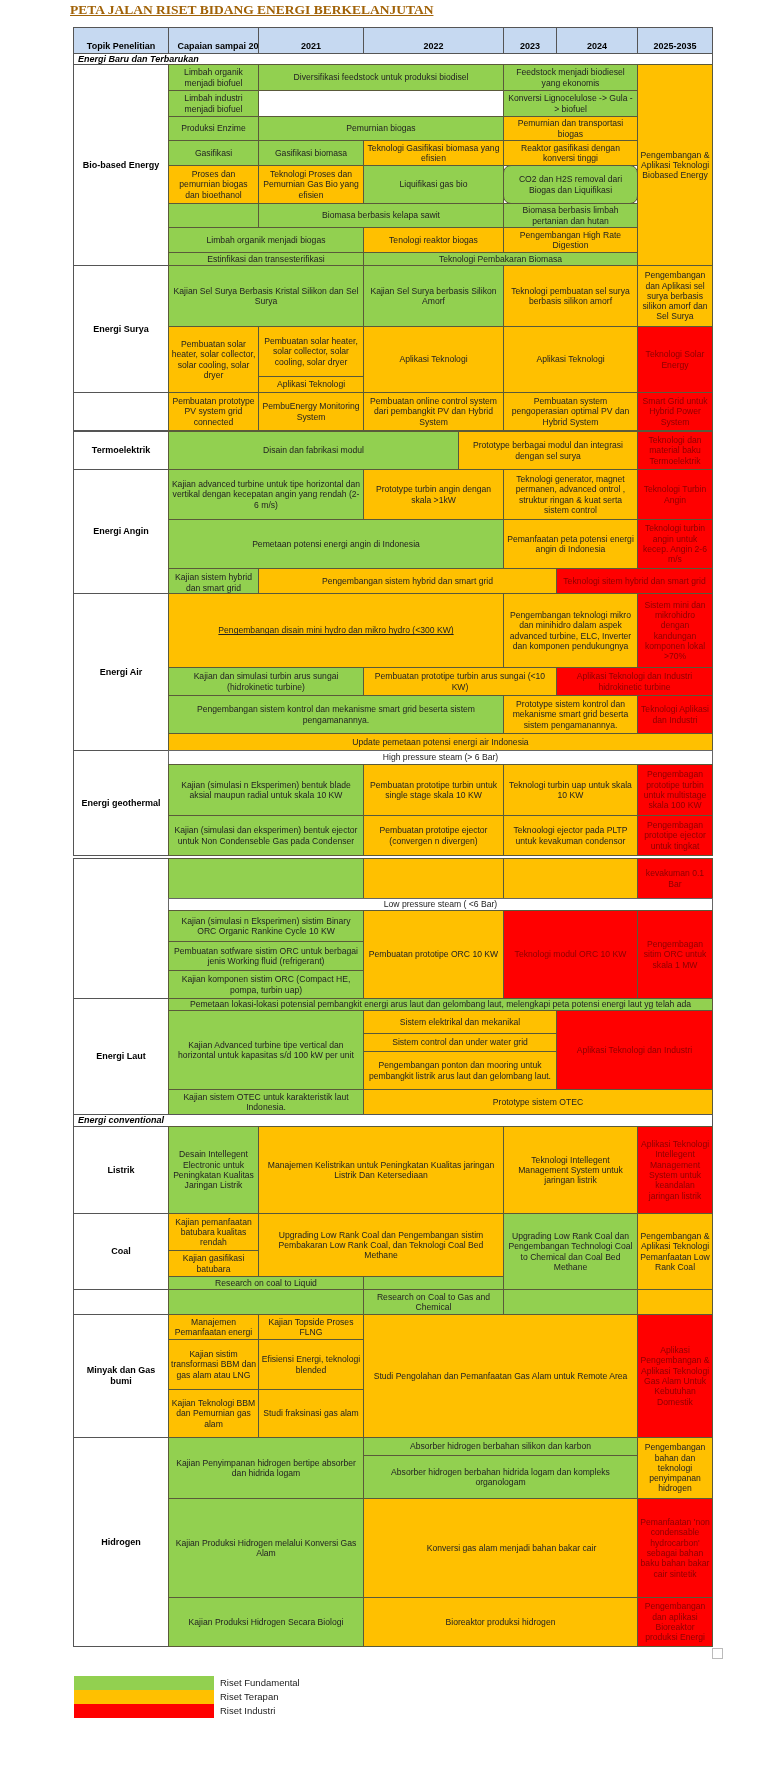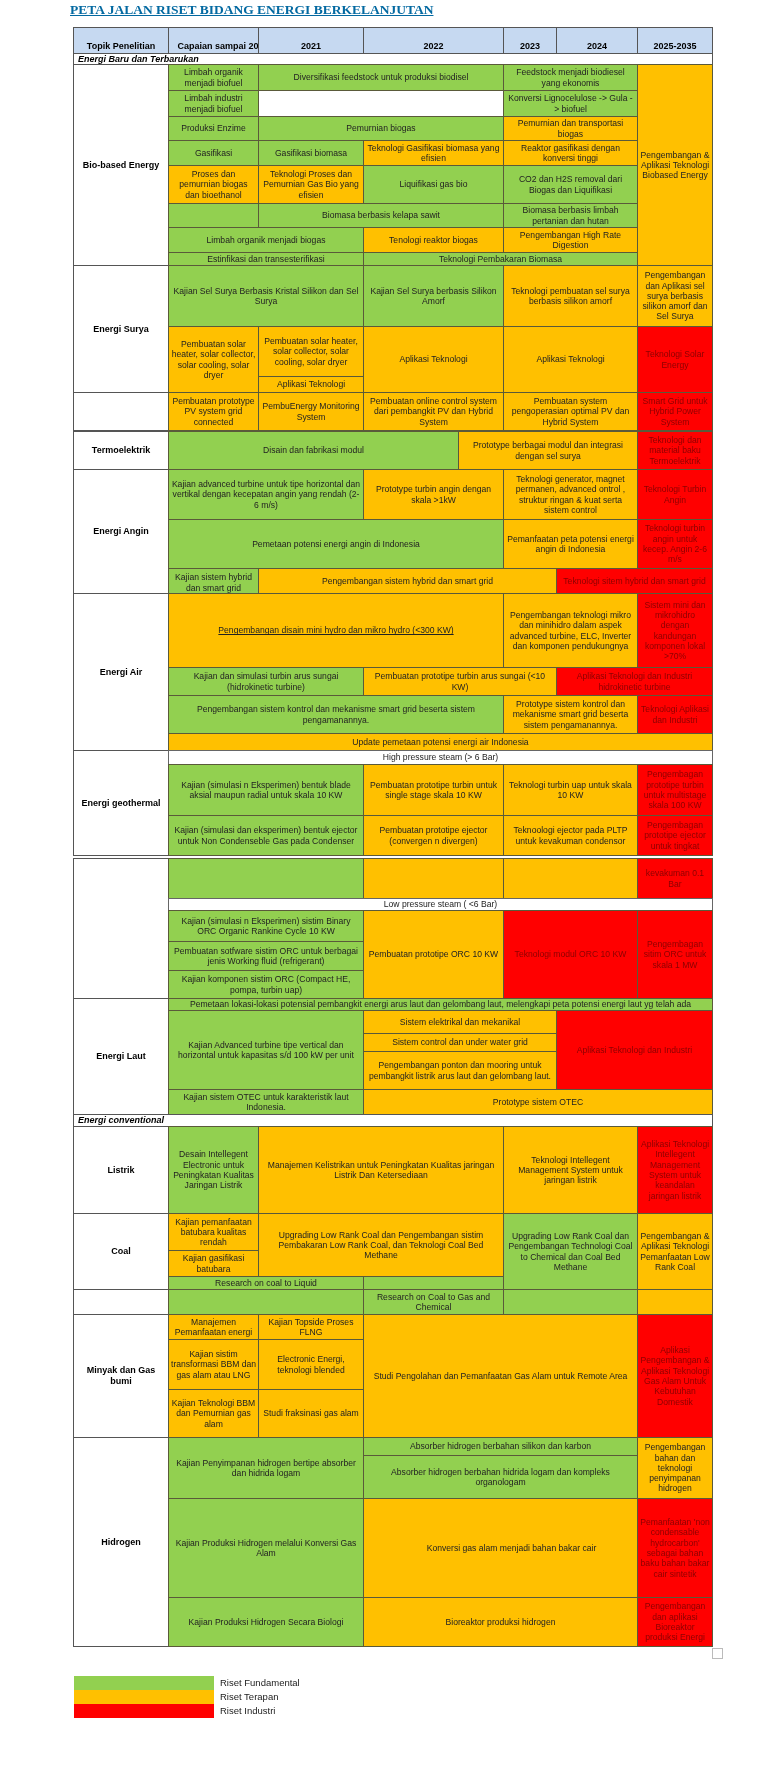--- a/index.html
+++ b/index.html
@@ -1,17 +1,17 @@
 <!DOCTYPE html>
 <html><head>
 <meta charset="utf-8">
 <style>
   html,body{margin:0;padding:0;background:#fff;}
   body{width:768px;height:1792px;position:relative;overflow:hidden;font-family:"Liberation Sans",sans-serif;}
-  #doc-title{position:absolute;left:70px;top:2px;font-family:"Liberation Serif",serif;font-weight:bold;font-size:13.5px;text-decoration:underline;color:#0369a1;white-space:nowrap;}
+  #doc-title{position:absolute;left:70px;top:2px;font-family:"Liberation Serif",serif;font-weight:bold;font-size:13.5px;text-decoration:underline;color:#a16207;white-space:nowrap;}
   #grid{position:absolute;left:0;top:0;width:768px;height:1792px;}
   .cell{position:absolute;box-sizing:border-box;border:1px solid #5a5a3a;display:flex;align-items:center;justify-content:center;text-align:center;font-size:8.6px;line-height:1.2;color:#222;padding:0 2px;overflow:hidden;}
   .cell.hdr{background:#c6d9f1;color:#000;font-weight:bold;font-size:9px;align-items:flex-end;padding-bottom:1px;border-color:#555;}
   .cell.g{background:#92d050;}
   .cell.y{background:#ffc000;}
   .cell.r{background:#ff0000;color:#8b0000;}
   .cell.w{background:#fff;border-color:#666;}
   .cell.topic{background:#fff;font-weight:bold;font-size:9px;color:#000;border-color:#555;}
   .cell.section{background:#fff;justify-content:flex-start;font-style:italic;font-weight:bold;font-size:9px;color:#000;border-color:#555;padding-left:4px;}
   .legend{position:absolute;left:74px;box-sizing:border-box;width:140px;height:14px;}
@@ -42,21 +42,21 @@
     <div class="cell g" style="left: 168px; top: 116px; width: 91px; height: 25px;">Produksi Enzime</div>
     <div class="cell g" style="left: 258px; top: 116px; width: 246px; height: 25px;">Pemurnian biogas</div>
     <div class="cell y" style="left: 503px; top: 116px; width: 135px; height: 25px;">Pemurnian dan transportasi biogas</div>
     <div class="cell g" style="left: 168px; top: 140px; width: 91px; height: 26px;">Gasifikasi</div>
     <div class="cell g" style="left: 258px; top: 140px; width: 106px; height: 26px;">Gasifikasi biomasa</div>
     <div class="cell y" style="left: 363px; top: 140px; width: 141px; height: 26px;">Teknologi Gasifikasi biomasa yang efisien</div>
     <div class="cell y" style="left: 503px; top: 140px; width: 135px; height: 26px;">Reaktor gasifikasi dengan konversi tinggi</div>
     <div class="cell y" style="left: 168px; top: 165px; width: 91px; height: 39px;">Proses dan pemurnian biogas dan bioethanol</div>
     <div class="cell y" style="left: 258px; top: 165px; width: 106px; height: 39px;">Teknologi Proses dan Pemurnian Gas Bio yang efisien</div>
     <div class="cell g" style="left: 363px; top: 165px; width: 141px; height: 39px;">Liquifikasi gas bio</div>
-    <div class="cell g" style="left: 503px; top: 165px; width: 135px; height: 39px;">CO2 dan H2S removal dari Biogas dan Liquifikasi</div>
+    <div class="cell g" style="left: 503px; top: 165px; width: 135px; height: 39px; border-radius: 8px;">CO2 dan H2S removal dari Biogas dan Liquifikasi</div>
     <div class="cell g" style="left: 168px; top: 203px; width: 91px; height: 25px;"></div>
     <div class="cell g" style="left: 258px; top: 203px; width: 246px; height: 25px;">Biomasa berbasis kelapa sawit</div>
     <div class="cell g" style="left: 503px; top: 203px; width: 135px; height: 25px;">Biomasa berbasis limbah pertanian dan hutan</div>
     <div class="cell g" style="left: 168px; top: 227px; width: 196px; height: 26px;">Limbah organik menjadi biogas</div>
     <div class="cell y" style="left: 363px; top: 227px; width: 141px; height: 26px;">Tenologi reaktor biogas</div>
     <div class="cell y" style="left: 503px; top: 227px; width: 135px; height: 26px;">Pengembangan High Rate Digestion</div>
     <div class="cell g" style="left: 168px; top: 252px; width: 196px; height: 14px;">Estinfikasi dan transesterifikasi</div>
     <div class="cell g" style="left: 363px; top: 252px; width: 275px; height: 14px;">Teknologi Pembakaran Biomasa</div>
     <div class="cell topic" style="left: 73px; top: 265px; width: 96px; height: 128px;">Energi Surya</div>
     <div class="cell g" style="left: 168px; top: 265px; width: 196px; height: 62px;">Kajian Sel Surya Berbasis Kristal Silikon dan Sel Surya</div>
@@ -148,21 +148,21 @@
     <div class="cell g" style="left: 363px; top: 1276px; width: 141px; height: 14px;"></div>
     <div class="cell topic" style="left: 73px; top: 1289px; width: 96px; height: 26px;"></div>
     <div class="cell g" style="left: 168px; top: 1289px; width: 196px; height: 26px;"></div>
     <div class="cell g" style="left: 363px; top: 1289px; width: 141px; height: 26px;">Research on Coal to Gas and Chemical</div>
     <div class="cell g" style="left: 503px; top: 1289px; width: 135px; height: 26px;"></div>
     <div class="cell y" style="left: 637px; top: 1289px; width: 76px; height: 26px;"></div>
     <div class="cell topic" style="left: 73px; top: 1314px; width: 96px; height: 124px;">Minyak dan Gas bumi</div>
     <div class="cell y" style="left: 168px; top: 1314px; width: 91px; height: 26px;">Manajemen Pemanfaatan energi</div>
     <div class="cell y" style="left: 258px; top: 1314px; width: 106px; height: 26px;">Kajian Topside Proses FLNG</div>
     <div class="cell y" style="left: 168px; top: 1339px; width: 91px; height: 51px;">Kajian sistim transformasi BBM dan gas alam atau LNG</div>
-    <div class="cell y" style="left: 258px; top: 1339px; width: 106px; height: 51px;">Electronic Energi, teknologi blended</div>
+    <div class="cell y" style="left: 258px; top: 1339px; width: 106px; height: 51px;">Efisiensi Energi, teknologi blended</div>
     <div class="cell y" style="left: 168px; top: 1389px; width: 91px; height: 49px;">Kajian Teknologi BBM dan Pemurnian gas alam</div>
     <div class="cell y" style="left: 258px; top: 1389px; width: 106px; height: 49px;">Studi fraksinasi gas alam</div>
     <div class="cell y" style="left: 363px; top: 1314px; width: 275px; height: 124px;">Studi Pengolahan dan Pemanfaatan Gas Alam untuk Remote Area</div>
     <div class="cell r" style="left: 637px; top: 1314px; width: 76px; height: 124px;">Aplikasi Pengembangan &amp; Aplikasi Teknologi Gas Alam Untuk Kebutuhan Domestik</div>
     <div class="cell topic" style="left: 73px; top: 1437px; width: 96px; height: 210px;">Hidrogen</div>
     <div class="cell g" style="left: 168px; top: 1437px; width: 196px; height: 62px;">Kajian Penyimpanan hidrogen bertipe absorber dan hidrida logam</div>
     <div class="cell g" style="left: 363px; top: 1437px; width: 275px; height: 19px;">Absorber hidrogen berbahan silikon dan karbon</div>
     <div class="cell g" style="left: 363px; top: 1455px; width: 275px; height: 44px;">Absorber hidrogen berbahan hidrida logam dan kompleks organologam</div>
     <div class="cell y" style="left: 637px; top: 1437px; width: 76px; height: 62px;">Pengembangan bahan dan teknologi penyimpanan hidrogen</div>
     <div class="cell g" style="left: 168px; top: 1498px; width: 196px; height: 100px;">Kajian Produksi Hidrogen melalui Konversi Gas Alam</div>

